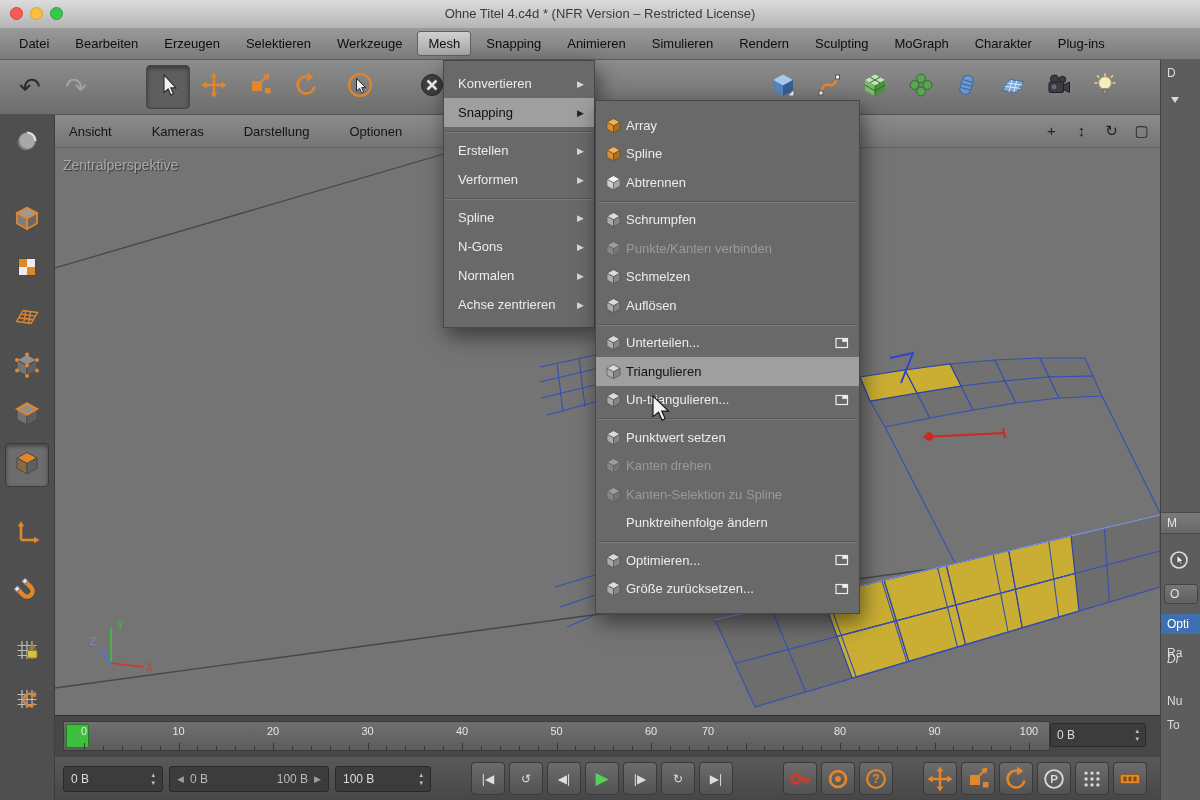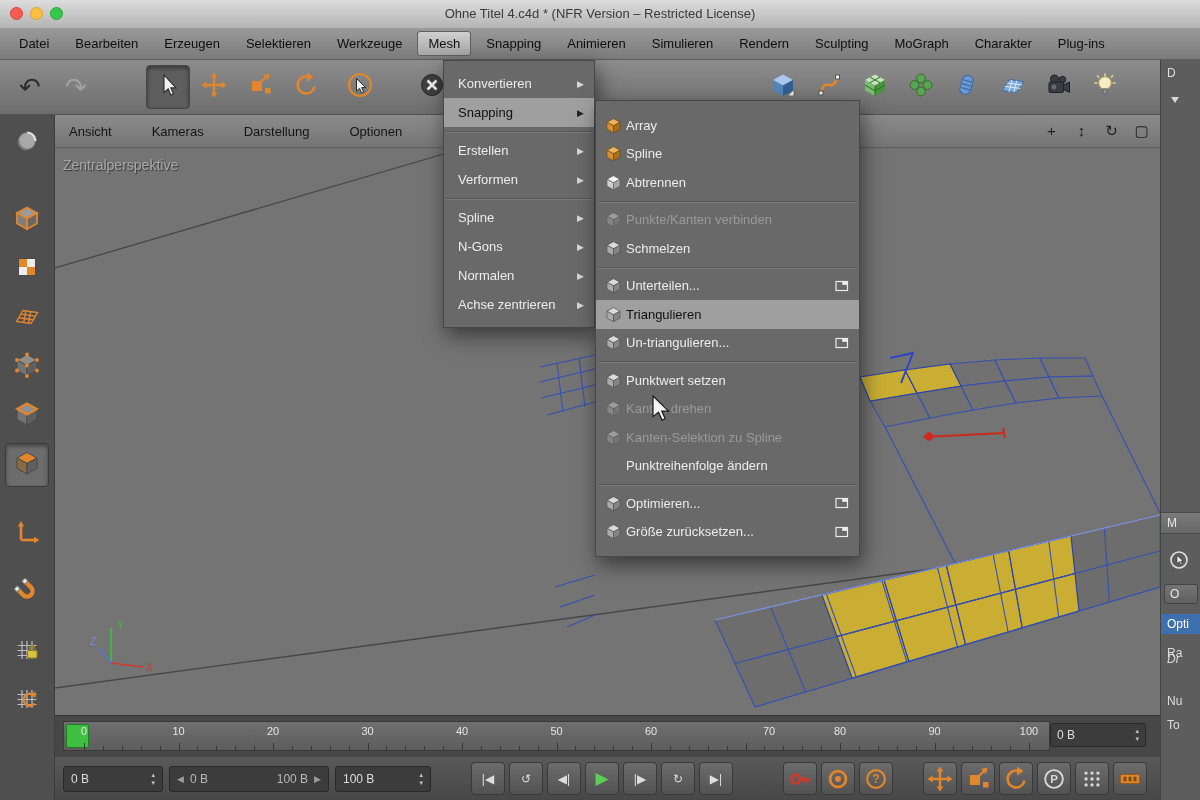--- a/index.html
+++ b/index.html
@@ -543,21 +543,21 @@
         <div class="tickline" style="left: 927.2px; height: 4px;"></div>
         <div class="tickline" style="left: 946.1px; height: 4px;"></div>
         <div class="tickline" style="left: 965px; height: 7px;"></div>
         <div class="tick" style="left: 20px;">0</div>
         <div class="tick" style="left: 114.5px;">10</div>
         <div class="tick" style="left: 209px;">20</div>
         <div class="tick" style="left: 303.5px;">30</div>
         <div class="tick" style="left: 398px;">40</div>
         <div class="tick" style="left: 492.5px;">50</div>
         <div class="tick" style="left: 587px;">60</div>
-        <div class="tick" style="left: 705px;">70</div>
+        <div class="tick" style="left: 644px;">70</div>
         <div class="tick" style="left: 776px;">80</div>
         <div class="tick" style="left: 870.5px;">90</div>
         <div class="tick" style="left: 965px;">100</div>
       </div>
     <div class="tl-field">
       <span>0 B</span>
       <span class="step">
           <span>▴</span>
           <span>▾</span>
         </span>
@@ -737,39 +737,59 @@
         <span class="ic">
           <svg width="17" height="17" viewBox="0 0 26 26">
             <polygon points="13,2.5 23,8 13,13.5 3,8" fill="#f4f4f4" stroke="#5a5a5a" stroke-width="1"></polygon>
             <polygon points="3,8 13,13.5 13,24 3,18.5" fill="#d0d0d0" stroke="#5a5a5a" stroke-width="1"></polygon>
             <polygon points="23,8 13,13.5 13,24 23,18.5" fill="#a8a8a8" stroke="#5a5a5a" stroke-width="1"></polygon>
           </svg>
         </span>
         <span class="lbl">Abtrennen</span>
       </div>
       <div class="msep"></div>
+      <div class="brow">
+        <span class="ic">
+          <svg width="17" height="17" viewBox="0 0 26 26">
+            <polygon points="13,2.5 23,8 13,13.5 3,8" fill="#dadada" stroke="#4f4f4f" stroke-width="1"></polygon>
+            <polygon points="3,8 13,13.5 13,24 3,18.5" fill="#ababab" stroke="#4f4f4f" stroke-width="1"></polygon>
+            <polygon points="23,8 13,13.5 13,24 23,18.5" fill="#858585" stroke="#4f4f4f" stroke-width="1"></polygon>
+          </svg>
+        </span>
+        <span class="lbl">Schrumpfen</span>
+      </div>
       <div class="brow disabled">
         <span class="ic">
           <svg width="17" height="17" viewBox="0 0 26 26">
             <polygon points="13,2.5 23,8 13,13.5 3,8" fill="#dadada" stroke="#4f4f4f" stroke-width="1"></polygon>
             <polygon points="3,8 13,13.5 13,24 3,18.5" fill="#ababab" stroke="#4f4f4f" stroke-width="1"></polygon>
             <polygon points="23,8 13,13.5 13,24 23,18.5" fill="#858585" stroke="#4f4f4f" stroke-width="1"></polygon>
           </svg>
         </span>
         <span class="lbl">Punkte/Kanten verbinden</span>
       </div>
       <div class="brow">
         <span class="ic">
           <svg width="17" height="17" viewBox="0 0 26 26">
             <polygon points="13,2.5 23,8 13,13.5 3,8" fill="#dadada" stroke="#4f4f4f" stroke-width="1"></polygon>
             <polygon points="3,8 13,13.5 13,24 3,18.5" fill="#ababab" stroke="#4f4f4f" stroke-width="1"></polygon>
             <polygon points="23,8 13,13.5 13,24 23,18.5" fill="#858585" stroke="#4f4f4f" stroke-width="1"></polygon>
           </svg>
         </span>
         <span class="lbl">Schmelzen</span>
+      </div>
+      <div class="brow">
+        <span class="ic">
+          <svg width="17" height="17" viewBox="0 0 26 26">
+            <polygon points="13,2.5 23,8 13,13.5 3,8" fill="#dadada" stroke="#4f4f4f" stroke-width="1"></polygon>
+            <polygon points="3,8 13,13.5 13,24 3,18.5" fill="#ababab" stroke="#4f4f4f" stroke-width="1"></polygon>
+            <polygon points="23,8 13,13.5 13,24 23,18.5" fill="#858585" stroke="#4f4f4f" stroke-width="1"></polygon>
+          </svg>
+        </span>
+        <span class="lbl">Auflösen</span>
       </div>
       <div class="msep"></div>
       <div class="brow">
         <span class="ic">
           <svg width="17" height="17" viewBox="0 0 26 26">
             <polygon points="13,2.5 23,8 13,13.5 3,8" fill="#dadada" stroke="#4f4f4f" stroke-width="1"></polygon>
             <polygon points="3,8 13,13.5 13,24 3,18.5" fill="#ababab" stroke="#4f4f4f" stroke-width="1"></polygon>
             <polygon points="23,8 13,13.5 13,24 23,18.5" fill="#858585" stroke="#4f4f4f" stroke-width="1"></polygon>
           </svg>
         </span>

